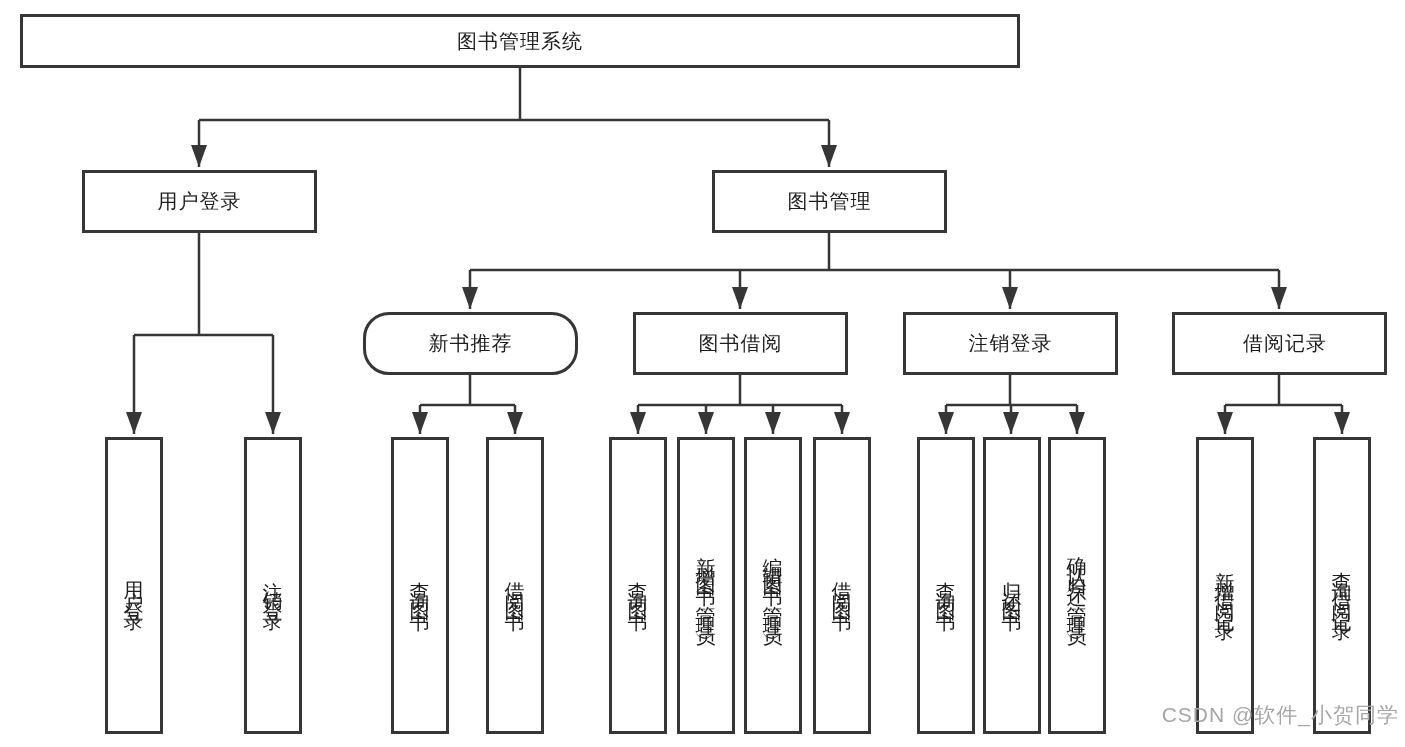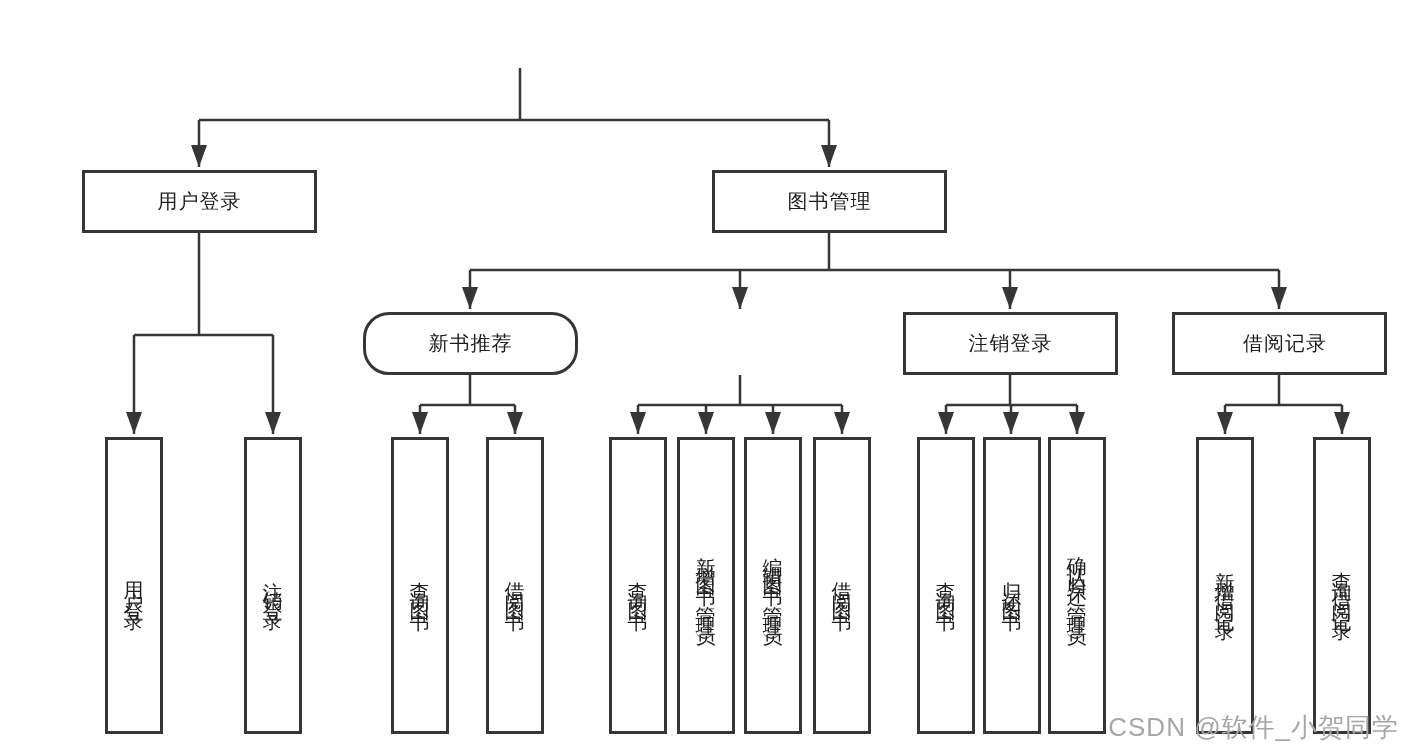--- a/index.html
+++ b/index.html
@@ -14,22 +14,22 @@
     display:flex; align-items:center; justify-content:center;
     text-align:center;
   }
   .hnode { font-size:20px; letter-spacing:1px; }
   .vnode {
     writing-mode:vertical-rl; text-orientation:mixed;
     font-size:20px; letter-spacing:10px; line-height:1;
     padding:8px 0;
   }
   .watermark {
-    position:absolute; right:6px; bottom:2px;
-    font-size:26px; color:#a6a6a6; letter-spacing:1px;
+    position:absolute; right:6px; bottom:18px;
+    font-size:21px; color:#a6a6a6; letter-spacing:1px;
     white-space:nowrap; pointer-events:none;
   }
 </style>
 </head>
 <body>
 
 <div class="stage">
 
   <svg class="connectors" viewBox="0 0 1405 747" xmlns="http://www.w3.org/2000/svg">
     <defs>
@@ -67,25 +67,27 @@
       <line x1="946" y1="405" x2="946" y2="434" marker-end="url(#arrow)"></line>
       <line x1="1011" y1="405" x2="1011" y2="434" marker-end="url(#arrow)"></line>
       <line x1="1077" y1="405" x2="1077" y2="434" marker-end="url(#arrow)"></line>
 
       <path d="M1279,375 V405 M1225,405 H1342"></path>
       <line x1="1225" y1="405" x2="1225" y2="434" marker-end="url(#arrow)"></line>
       <line x1="1342" y1="405" x2="1342" y2="434" marker-end="url(#arrow)"></line>
     </g>
   </svg>
 
+  <div class="node hnode" style="left:20px; top:14px; width:1000px; height:54px;">图书管理系统</div>
 
   <div class="node hnode" style="left:82px; top:170px; width:235px; height:63px;">用户登录</div>
   <div class="node hnode" style="left:712px; top:170px; width:235px; height:63px;">图书管理</div>
 
   <div class="node hnode" style="left:363px; top:312px; width:215px; height:63px;border-radius:26px;">新书推荐</div>
+  <div class="node hnode" style="left:633px; top:312px; width:215px; height:63px;">图书借阅</div>
   <div class="node hnode" style="left:903px; top:312px; width:215px; height:63px;">注销登录</div>
   <div class="node hnode" style="left:1172px; top:312px; width:215px; height:63px;padding-left:11px;">借阅记录</div>
 
   <div class="node vnode" style="left:105px; top:437px; width:58px; height:297px;">用户登录</div>
   <div class="node vnode" style="left:244px; top:437px; width:58px; height:297px;">注销登录</div>
 
   <div class="node vnode" style="left:391px; top:437px; width:58px; height:297px;">查询图书</div>
   <div class="node vnode" style="left:486px; top:437px; width:58px; height:297px;">借阅图书</div>
 
   <div class="node vnode" style="left:609px; top:437px; width:58px; height:297px;">查询图书</div>

